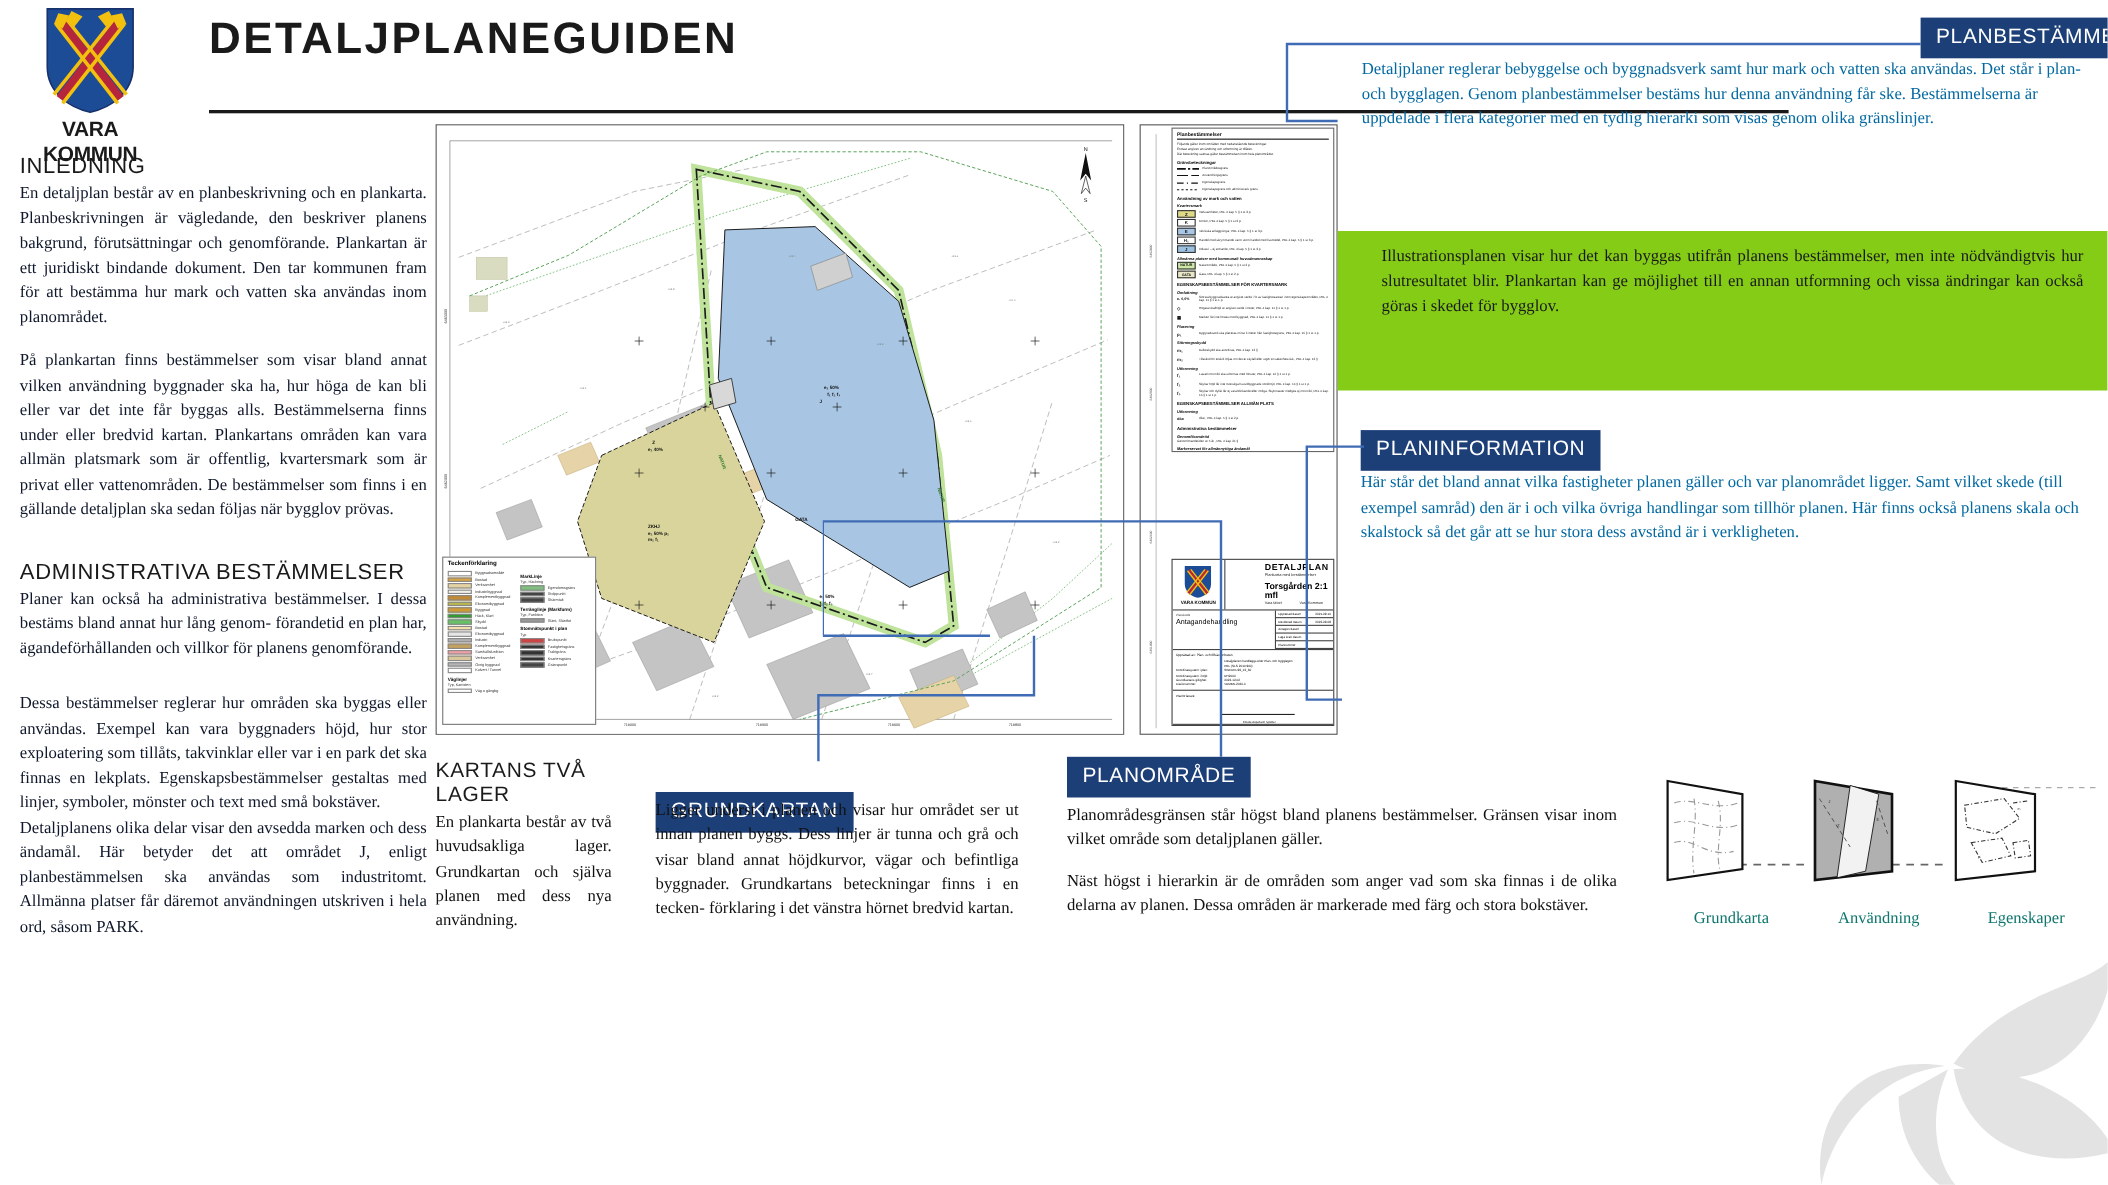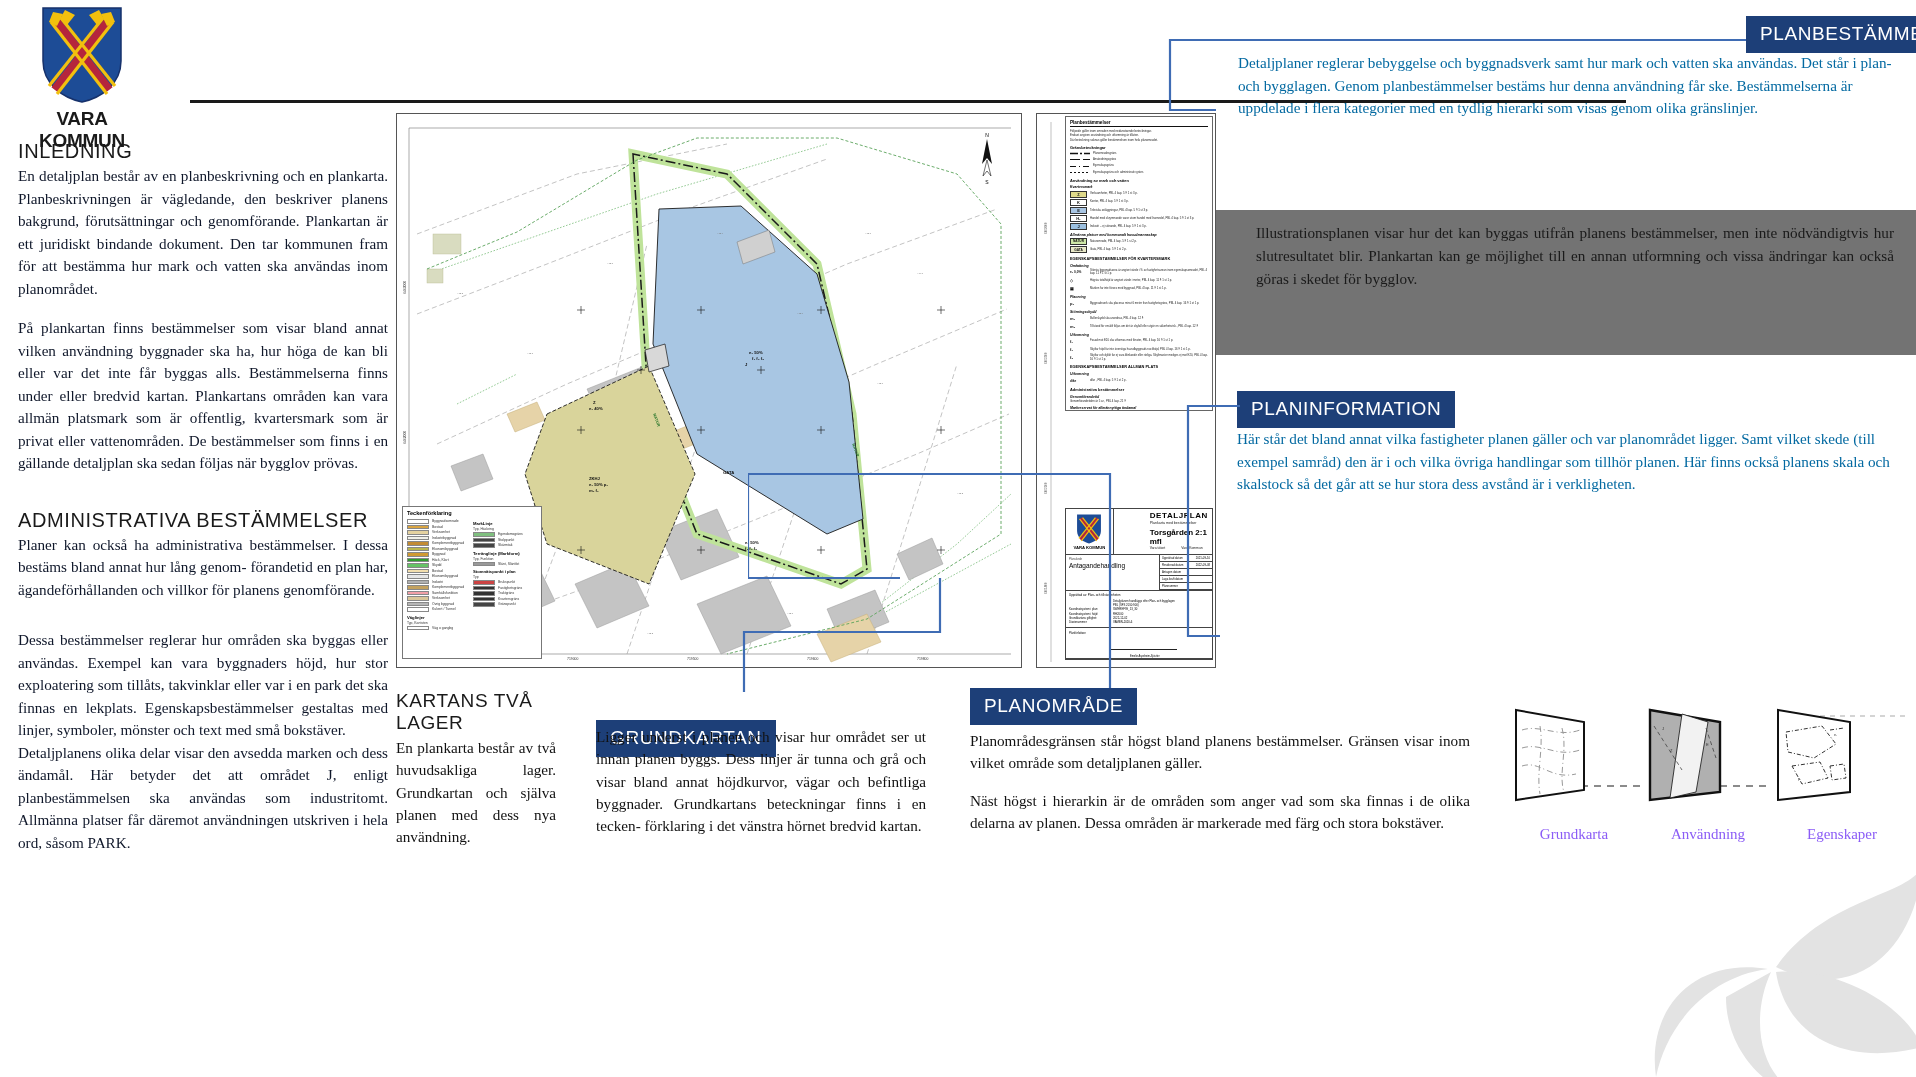--- a/index.html
+++ b/index.html
@@ -124,38 +124,38 @@
     padding:7px 14px 8px 14px; white-space:nowrap;
   }
 
   
   .rtext {
     position:absolute; font-family:"Liberation Serif", serif;
     font-size:15.2px; line-height:1.48; color:#0369a1;
   }
   #yellow-box {
     position:absolute; left:1216px; top:210px; width:700px; height:145px;
-    background:#737373; padding:12px 22px 12px 40px;
+    background:#84cc16; padding:12px 22px 12px 40px;
   }
   #yellow-box p {
     margin:0; font-family:"Liberation Serif", serif; font-size:15.2px;
     line-height:1.5; color:#1a1a1a; text-align:justify;
   }
 
   
   .btext {
     position:absolute; font-family:"Liberation Serif", serif;
     font-size:15.2px; line-height:1.47; color:#111; text-align:justify;
   }
 
   
   #layers { position:absolute; left:1510px; top:700px; width:396px; }
   #layers .cap {
     display:flex; justify-content:space-between; margin-top:2px;
-    font-family:"Liberation Serif", serif; font-size:15px; color:#8b5cf6;
+    font-family:"Liberation Serif", serif; font-size:15px; color:#0f766e;
   }
   #layers .cap span { width:128px; text-align:center;}
 
   
   #watermark { position:absolute; right:-10px; bottom:-20px; opacity:1; }
 </style>
 </head>
 <body>
 
 <div id="header-logo">
@@ -175,20 +175,21 @@
       <path d="M12 6 L22 8 L16 20 L8 16 Z"></path>
       <path d="M24 4 L34 9 L26 19 L19 13 Z"></path>
       <path d="M70 6 L60 8 L66 20 L74 16 Z"></path>
       <path d="M58 4 L48 9 L56 19 L63 13 Z"></path>
     </g>
   </svg>
   <div id="kommun-name">VARA KOMMUN</div>
 </div>
 
 <div id="title-block">
+  <div id="main-title">DETALJPLANEGUIDEN</div>
 </div>
 <div id="title-rule"></div>
 
 <div id="left-col">
   <h2 class="sect-head">INLEDNING</h2>
   <p class="para">En detaljplan består av en planbeskrivning och en plankarta. Planbeskrivningen är vägledande, den beskriver planens bakgrund, förutsättningar och genomförande. Plankartan är ett juridiskt bindande dokument. Den tar kommunen fram för att bestämma hur mark och vatten ska användas inom planområdet.</p>
   <p class="para" style="margin-bottom:34px">På plankartan finns bestämmelser som visar bland annat vilken användning byggnader ska ha, hur höga de kan bli eller var det inte får byggas alls. Bestämmelserna finns under eller bredvid kartan. Plankartans områden kan vara allmän platsmark som är offentlig, kvartersmark som är privat eller vattenområden. De bestämmelser som finns i en gällande detaljplan ska sedan följas när bygglov prövas.</p>
 
   <h2 class="sect-head">ADMINISTRATIVA BESTÄMMELSER</h2>
   <p class="para" style="margin-bottom:28px">Planer kan också ha administrativa bestämmelser. I dessa bestäms bland annat hur lång genom- förandetid en plan har, ägandeförhållanden och villkor för planens genomförande.</p>

